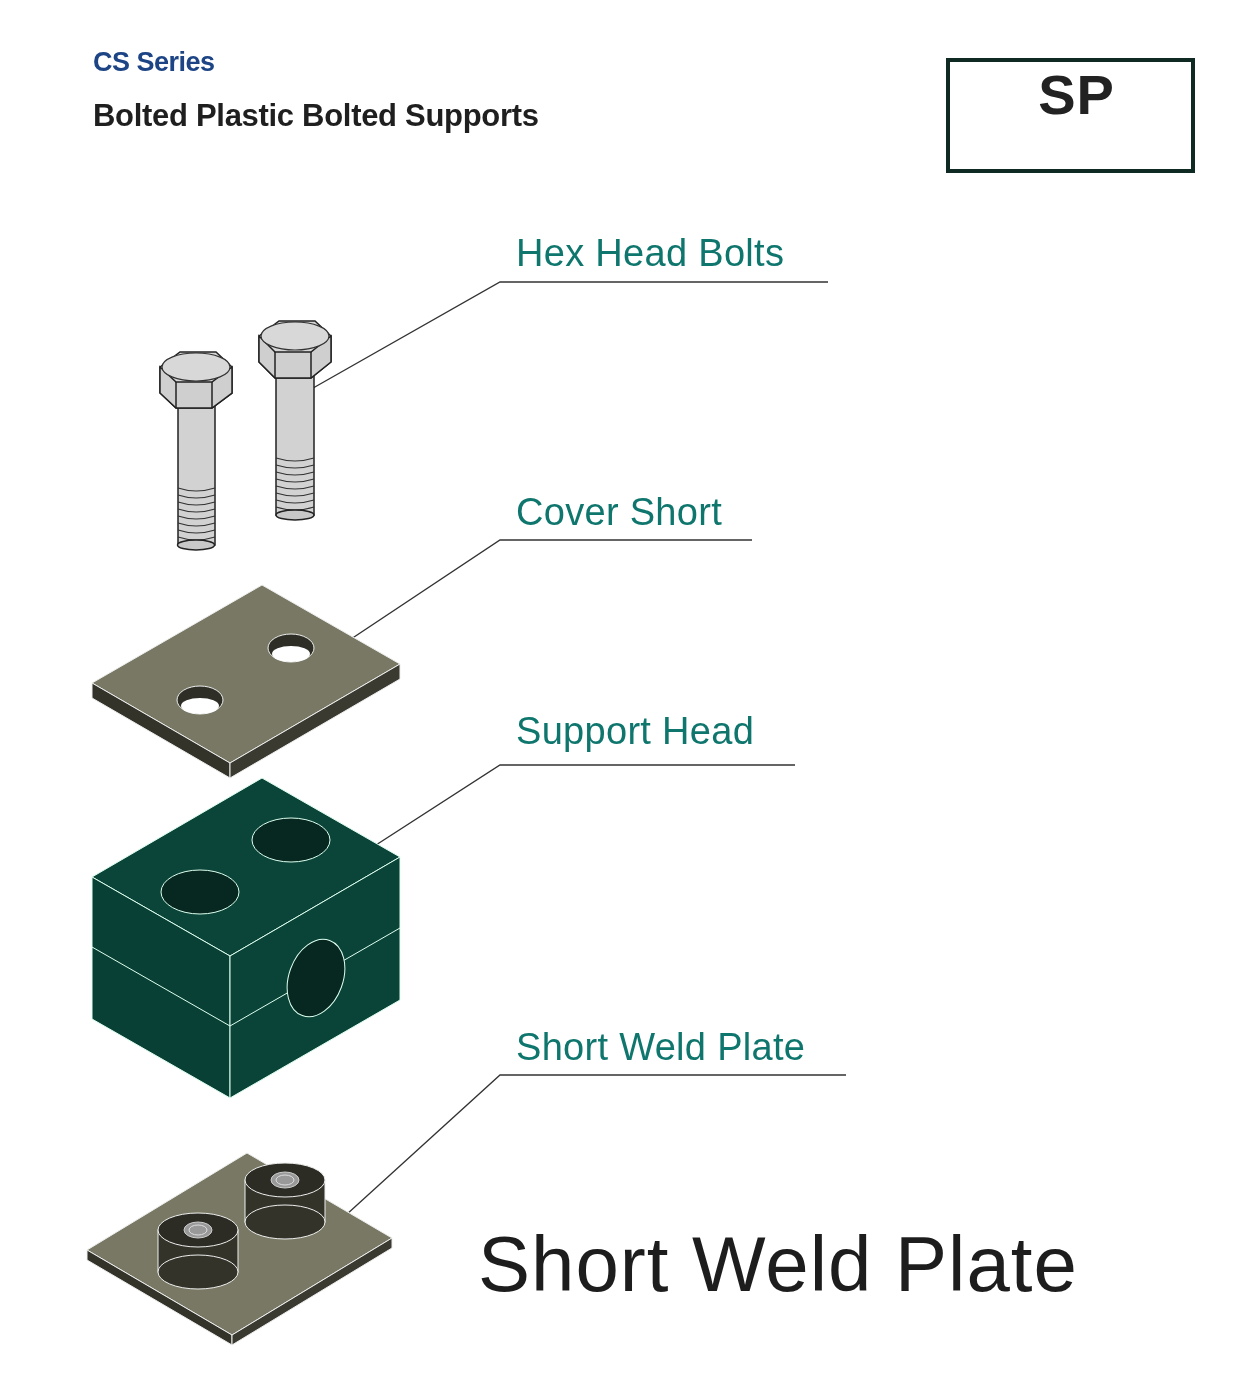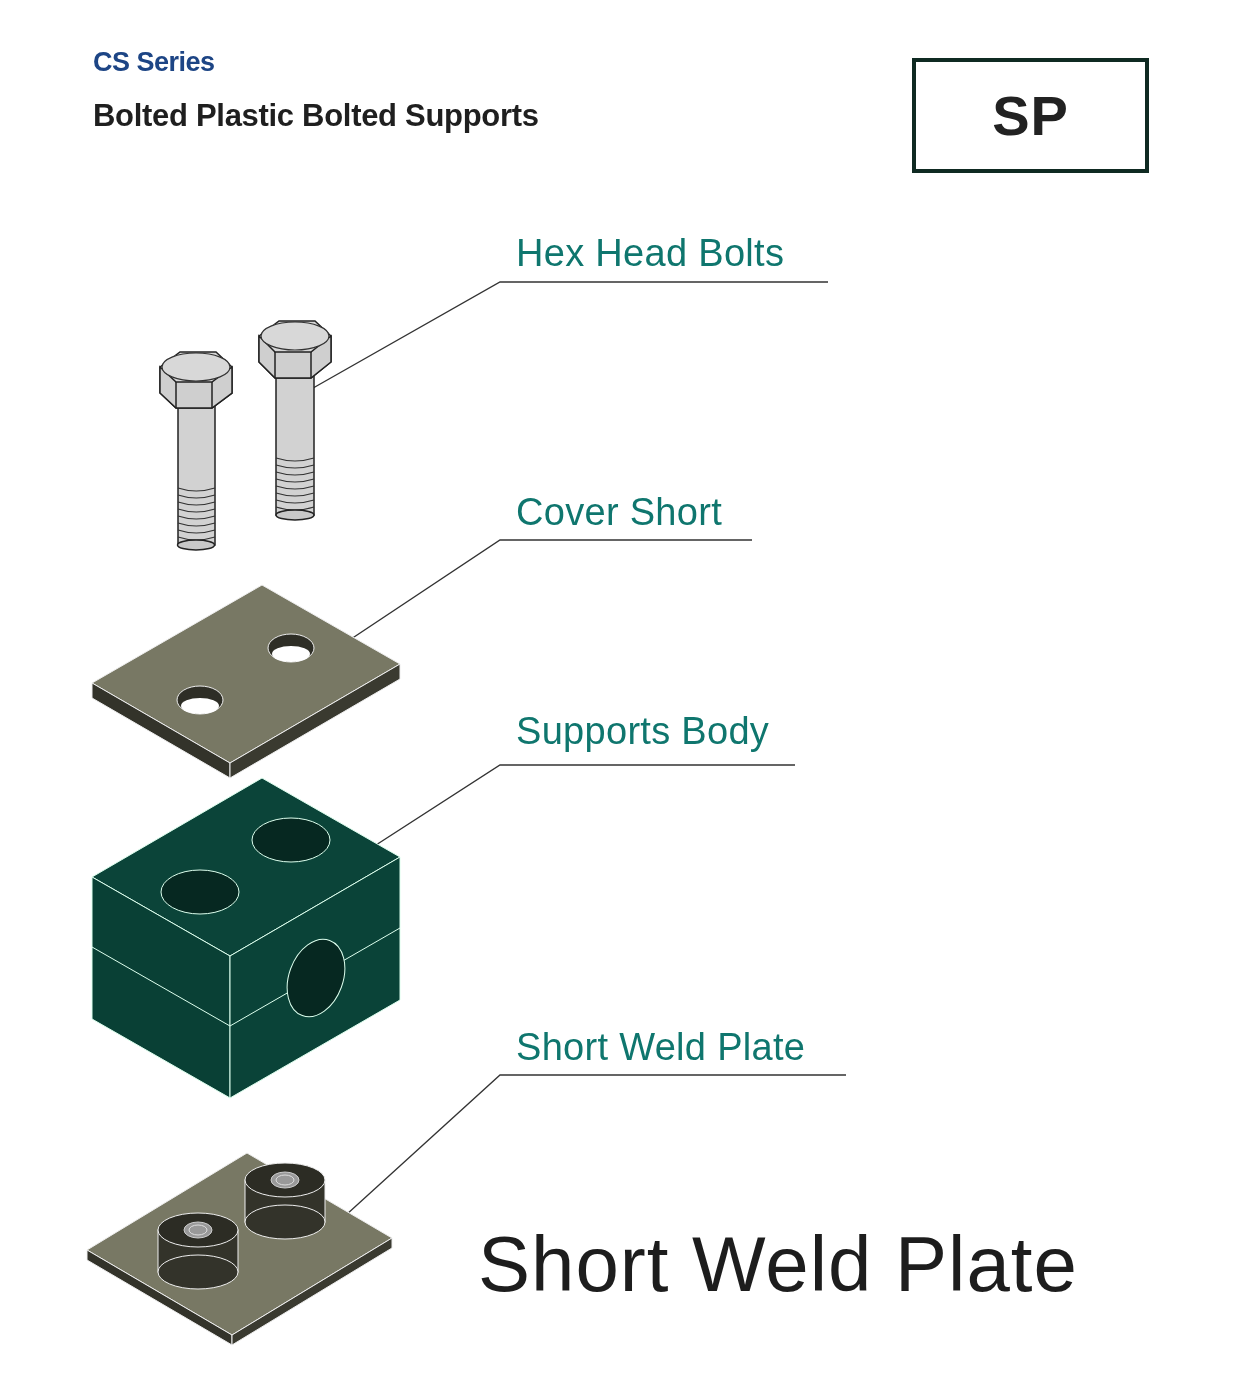--- a/index.html
+++ b/index.html
@@ -1,19 +1,19 @@
 <!DOCTYPE html>
 <html><head>
 <meta charset="utf-8">
 <style>
   html,body{margin:0;padding:0;background:#ffffff;}
   body{width:1233px;height:1387px;position:relative;overflow:hidden;font-family:"Liberation Sans","DejaVu Sans",sans-serif;}
   .series-title{position:absolute;left:93px;top:38px;font-size:27px;font-weight:bold;color:#1d4585;letter-spacing:-0.5px;margin:0;line-height:48px;}
   .series-subtitle{position:absolute;left:93px;top:97px;font-size:31px;font-weight:bold;color:#1f1f1f;margin:0;line-height:38px;letter-spacing:-0.3px;}
-  .code-box{position:absolute;left:912px;top:58px;width:229px;height:107px;border:4px solid #0f2a22;box-sizing:content-box;display:flex;align-items:center;justify-content:center;}
+  .code-box{position:absolute;left:946px;top:58px;width:229px;height:107px;border:4px solid #0f2a22;box-sizing:content-box;display:flex;align-items:flex-start;justify-content:center;padding-left:12px;}
   .code-text{font-size:56px;font-weight:bold;color:#222222;letter-spacing:1px;}
   .diagram{position:absolute;left:0;top:0;width:1233px;height:1387px;}
   .callout-label{position:absolute;font-size:38px;color:#0f766e;line-height:44px;white-space:nowrap;letter-spacing:0.3px;}
   .big-caption{position:absolute;left:478px;top:1218px;font-size:78px;color:#1d1d1d;line-height:92px;white-space:nowrap;letter-spacing:1px;}
 </style>
 </head>
 <body>
 
 <h1 class="series-title">CS Series</h1>
 <h2 class="series-subtitle">Bolted Plastic Bolted Supports</h2>
@@ -109,16 +109,16 @@
     <rect x="158" y="1230" width="80" height="42" fill="#33332a"></rect>
     <ellipse cx="198" cy="1272" rx="40" ry="17" fill="#33332a"></ellipse>
     <ellipse cx="198" cy="1230" rx="40" ry="17" fill="#2c2c24"></ellipse>
     <ellipse cx="198" cy="1230" rx="14" ry="8" fill="#999" stroke="#ccc"></ellipse>
     <ellipse cx="198" cy="1230" rx="9" ry="5" fill="none" stroke="#ddd"></ellipse>
   </g>
 </svg>
 
 <div class="callout-label" style="left:516px;top:231px;">Hex Head Bolts</div>
 <div class="callout-label" style="left:516px;top:490px;">Cover Short</div>
-<div class="callout-label" style="left:516px;top:709px;">Supports Body</div>
+<div class="callout-label" style="left:516px;top:709px;">Support Head</div>
 <div class="callout-label" style="left:516px;top:1025px;">Short Weld Plate</div>
 
 <div class="big-caption">Short Weld Plate</div>
 
 </body></html>

